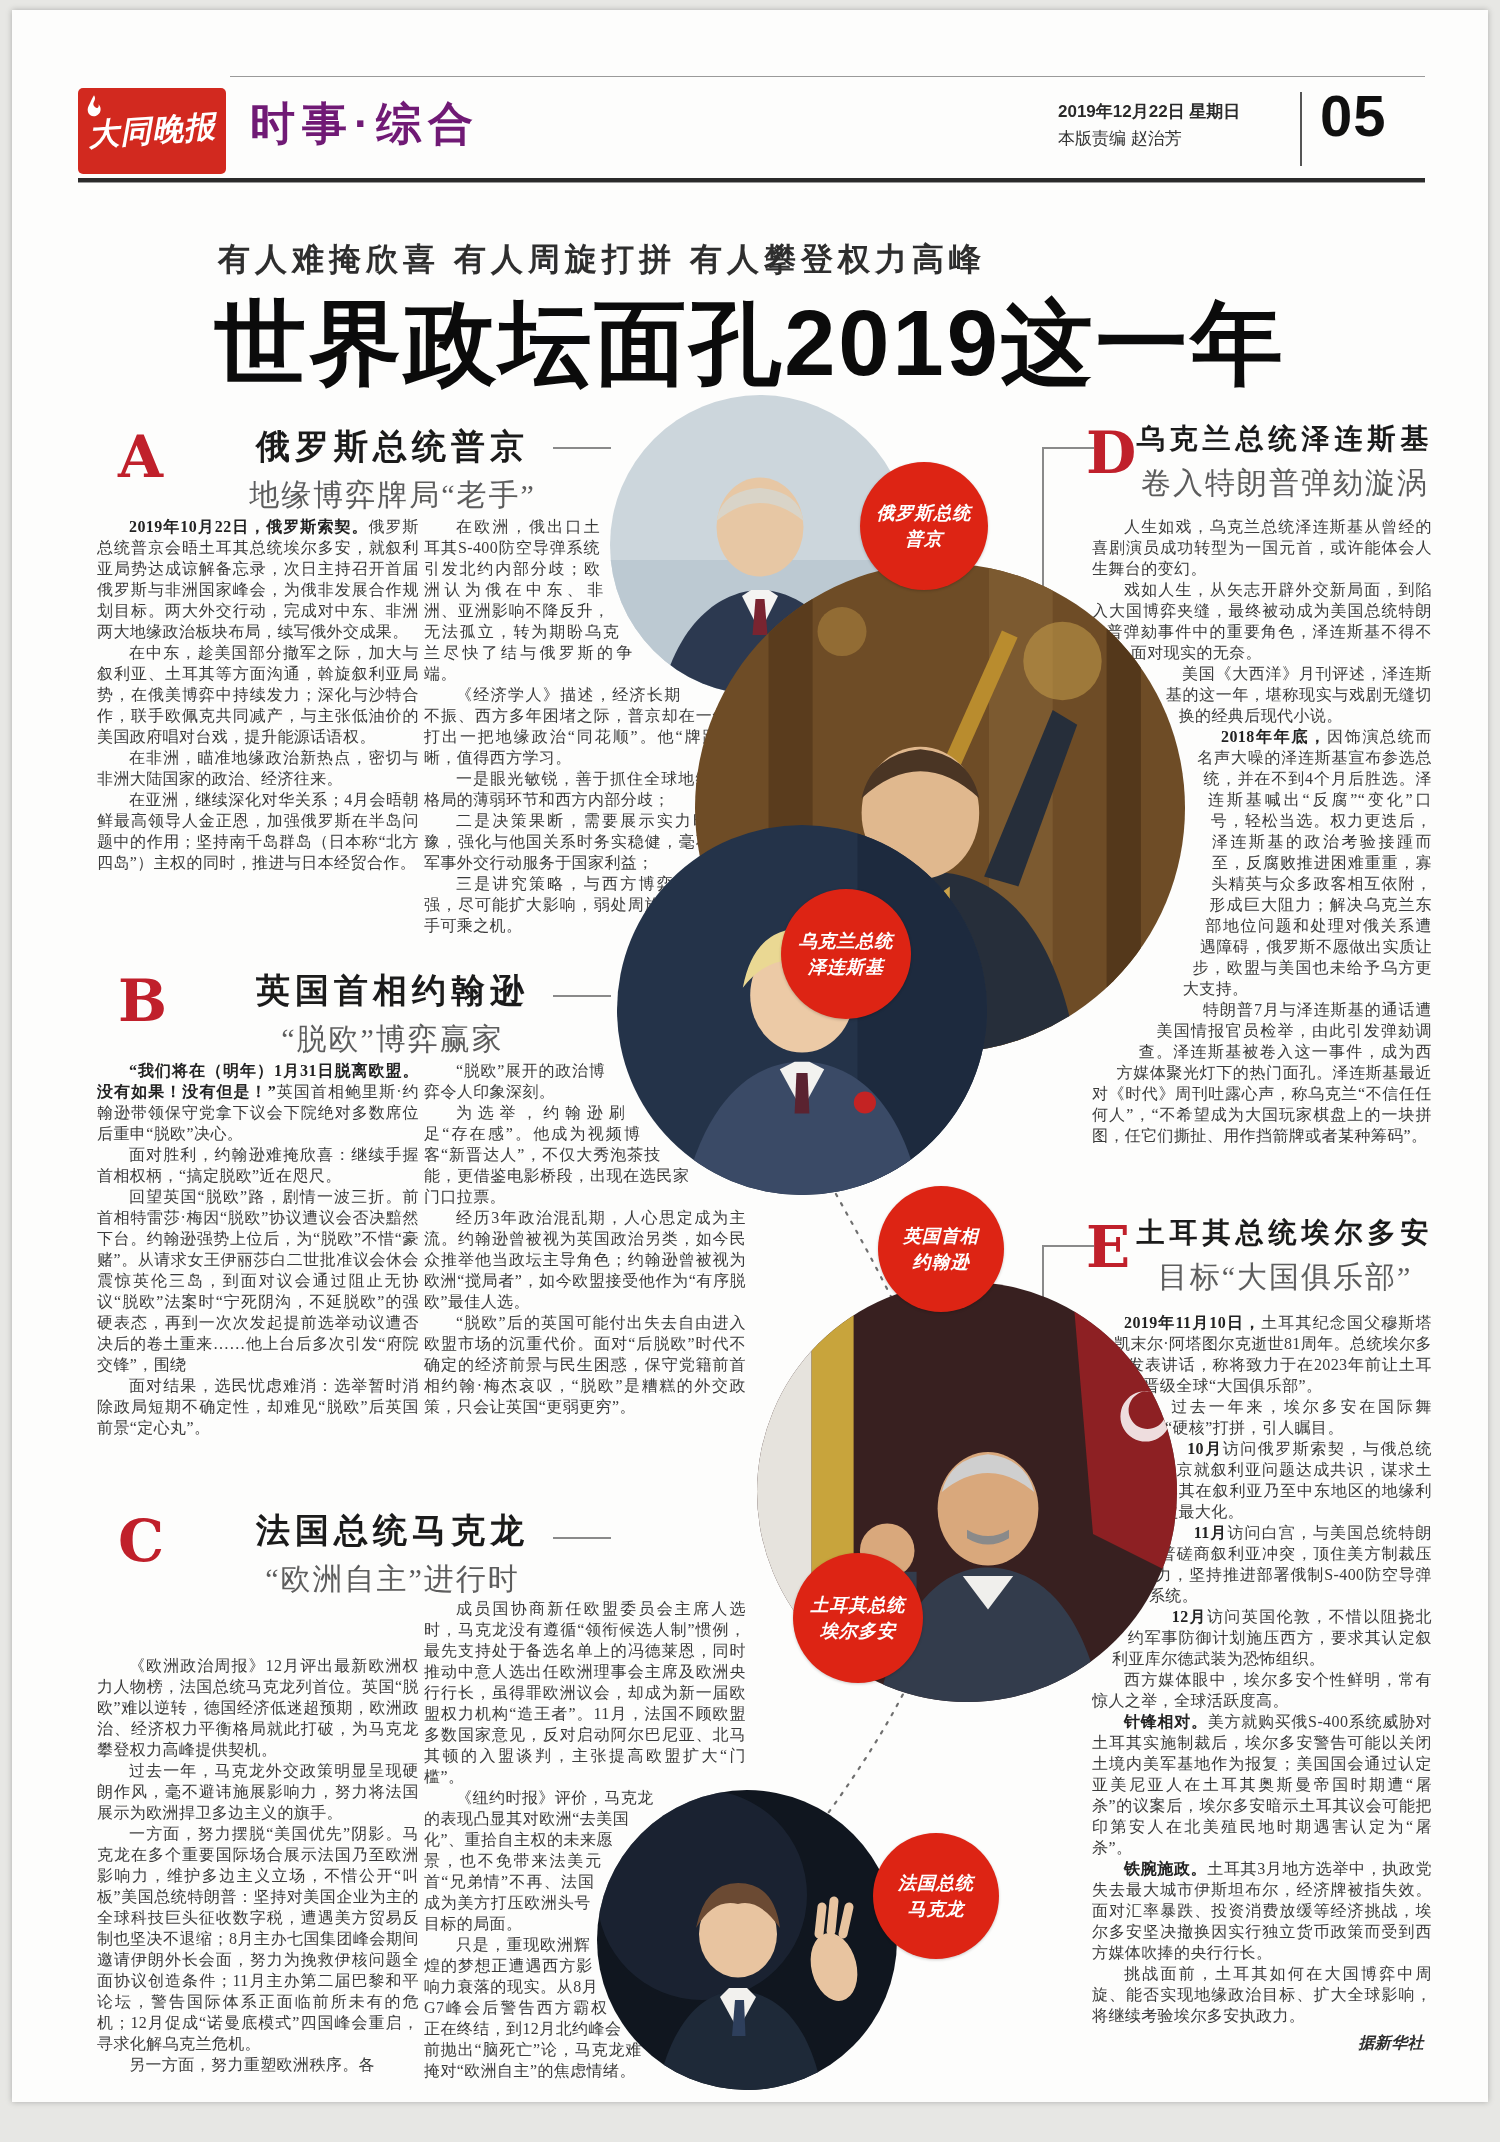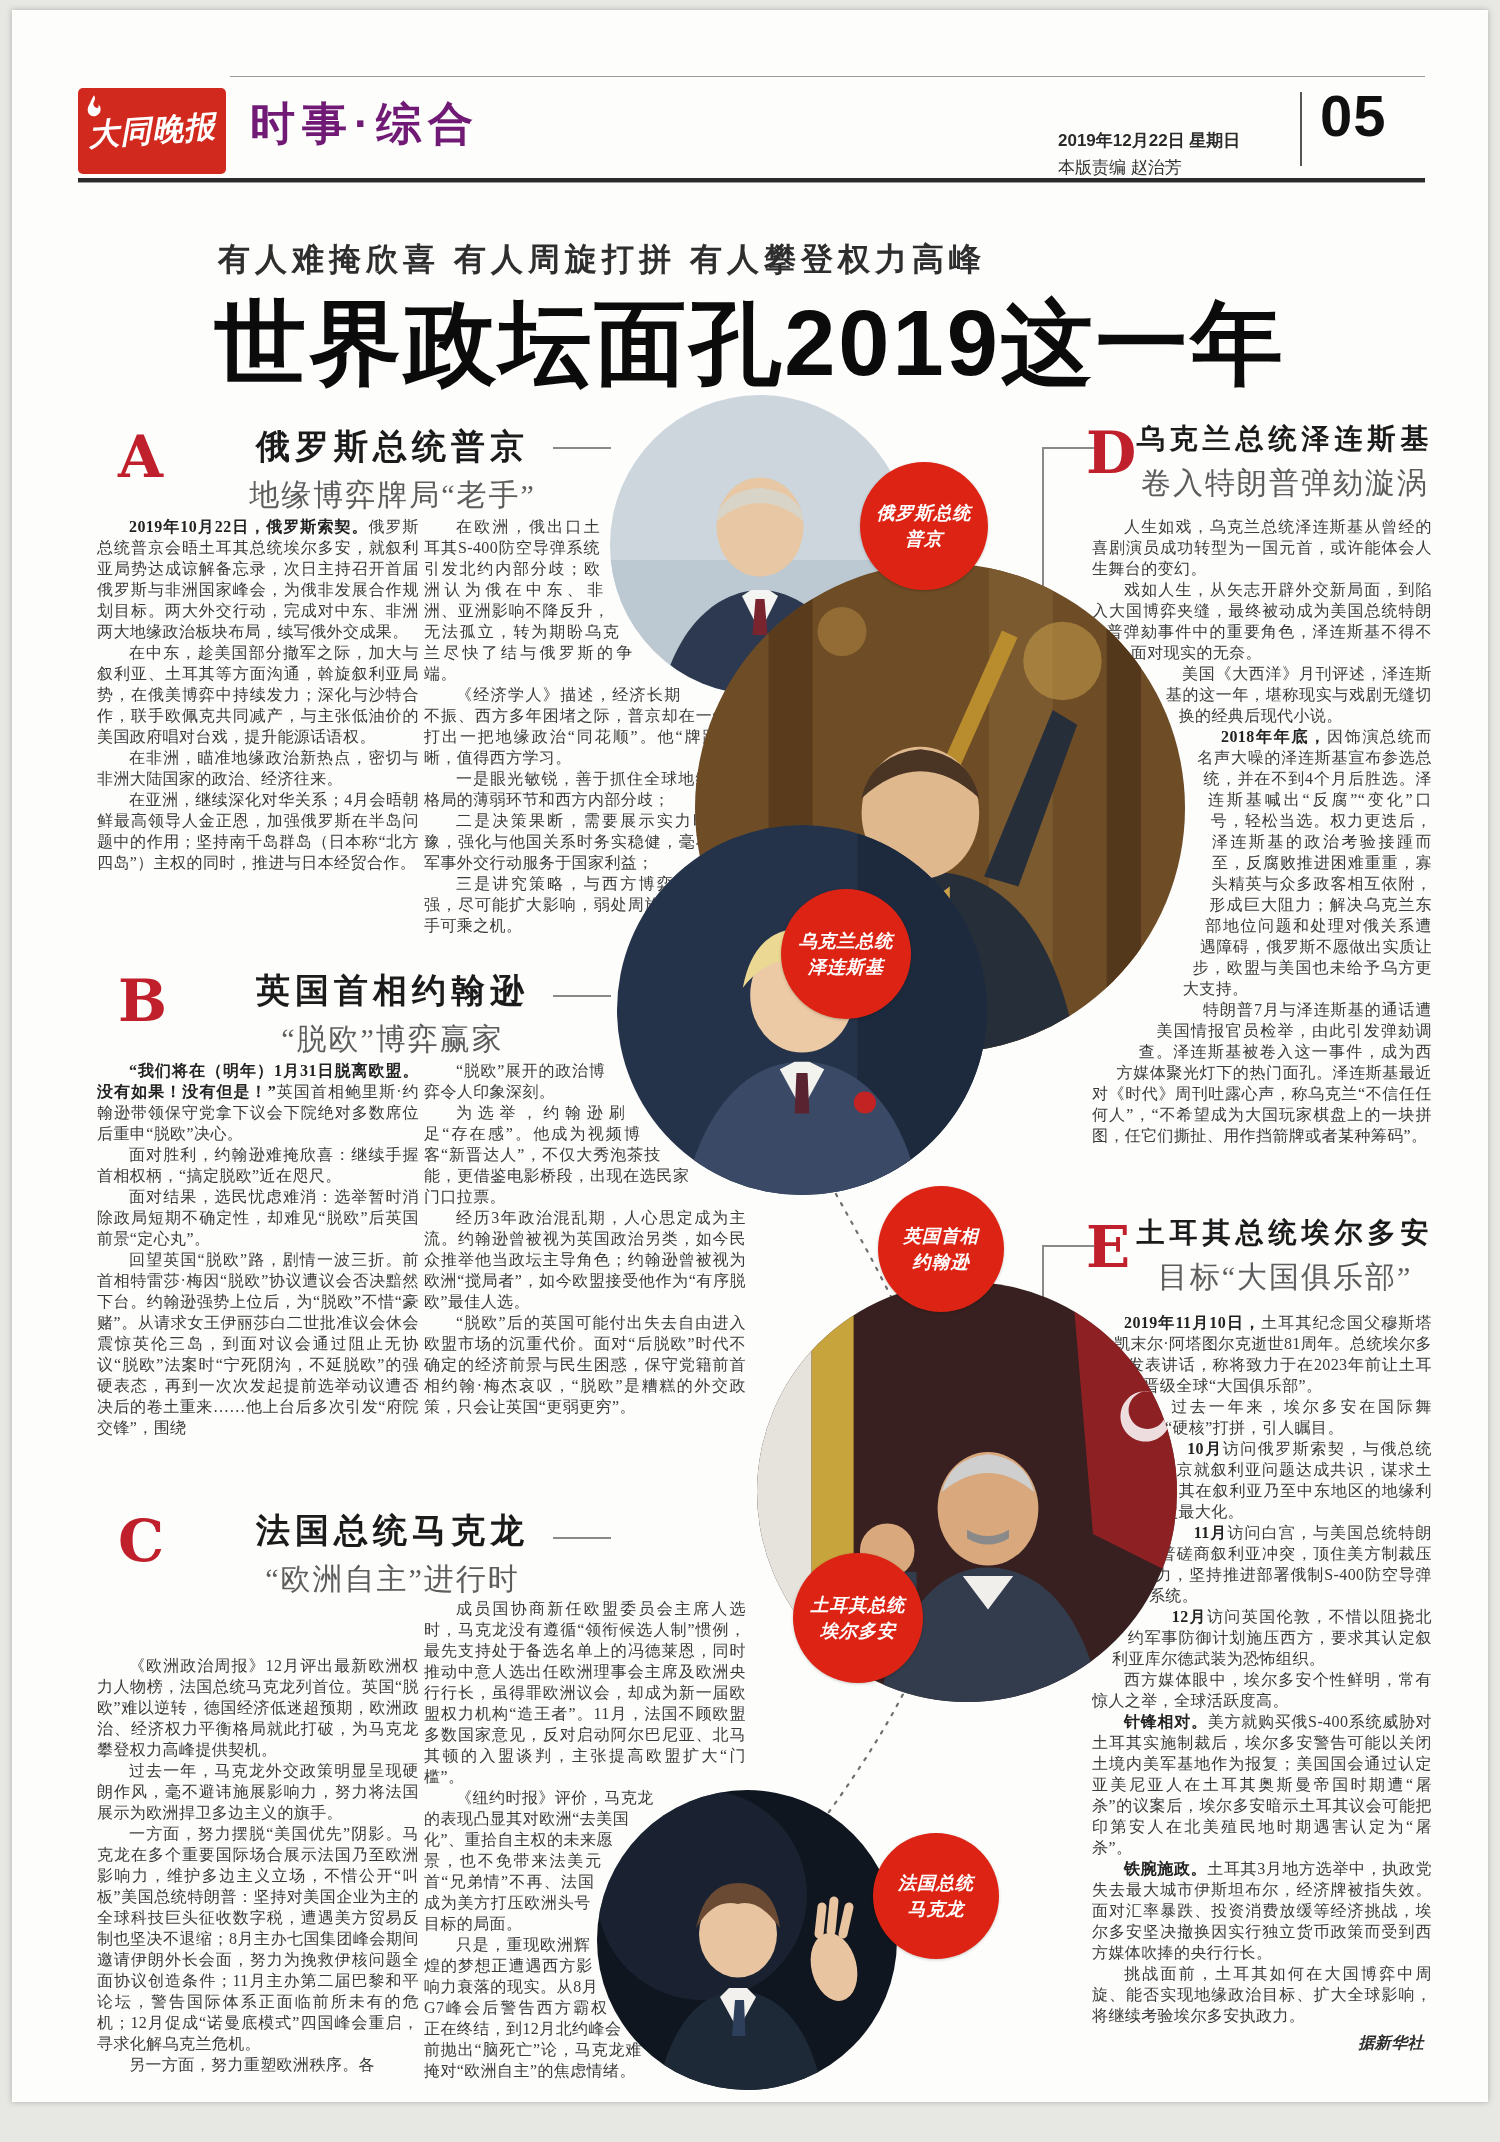--- a/index.html
+++ b/index.html
@@ -8,21 +8,21 @@
   .abs{position:absolute;}
 
   
   .top-rule{left:218px;top:66px;width:1195px;height:1px;background:#9a9a9a;}
   .masthead{left:66px;top:78px;width:148px;height:86px;background:#d2291f;border-radius:5px;color:#fff;
             display:flex;align-items:center;justify-content:center;}
   .masthead-text{font-family:"Liberation Serif","DejaVu Serif",serif;font-style:italic;font-weight:bold;
             font-size:31px;transform:rotate(-4deg);letter-spacing:1px;white-space:nowrap;}
   .masthead-flame{position:absolute;left:7px;top:6px;width:18px;height:24px;}
   .section-title{left:238px;top:84px;font-size:45px;font-weight:900;color:#701a75;letter-spacing:7px;}
-  .date-block{left:1046px;top:88px;font-size:17px;color:#2a2a2a;line-height:27px;font-weight:bold;margin-top:29px;}
+  .date-block{left:1046px;top:88px;font-size:17px;color:#2a2a2a;line-height:27px;font-weight:bold;}
   .date-block .l2{font-weight:normal;color:#333;}
   .pageno-bar{left:1288px;top:82px;width:2px;height:74px;background:#555;}
   .pageno{left:1308px;top:72px;font-size:58px;font-weight:900;color:#101010;letter-spacing:1px;}
   .head-rule{left:66px;top:168px;width:1347px;height:4px;background:#2b2b2b;border-bottom:1px solid #9a9a9a;}
 
   
   .kicker{left:0;top:228px;width:1180px;text-align:center;font-size:32px;font-weight:600;color:#2e2e2e;letter-spacing:5px;}
   .main-title{left:0;top:272px;width:1476px;text-align:center;font-size:92px;font-weight:900;color:#0b0b0b;letter-spacing:3px;}
 
   
@@ -115,22 +115,22 @@
     </div>
 
     <div class="abs sec-letter" style="left:106px;top:962px">B</div>
     <div class="abs sec-head" style="left:163px;top:958px;width:435px">
       <div class="t1">英国首相约翰逊</div>
       <div class="t2">“脱欧”博弈赢家</div>
     </div>
     <div class="abs col" style="left:85px;top:1050px;width:322px;height:450px">
         <p class="para"><b>“我们将在（明年）1月31日脱离欧盟。没有如果！没有但是！”</b>英国首相鲍里斯·约翰逊带领保守党拿下议会下院绝对多数席位后重申“脱欧”决心。</p>
         <p class="para">面对胜利，约翰逊难掩欣喜：继续手握首相权柄，“搞定脱欧”近在咫尺。</p>
+        <p class="para">回望英国“脱欧”路，剧情一波三折。前首相特雷莎·梅因“脱欧”协议遭议会否决黯然下台。约翰逊强势上位后，为“脱欧”不惜“豪赌”。从请求女王伊丽莎白二世批准议会休会震惊英伦三岛，到面对议会通过阻止无协议“脱欧”法案时“宁死阴沟，不延脱欧”的强硬表态，再到一次次发起提前选举动议遭否决后的卷土重来……他上台后多次引发“府院交锋”，围绕</p>
         <p class="para">面对结果，选民忧虑难消：选举暂时消除政局短期不确定性，却难见“脱欧”后英国前景“定心丸”。</p>
-        <p class="para">回望英国“脱欧”路，剧情一波三折。前首相特雷莎·梅因“脱欧”协议遭议会否决黯然下台。约翰逊强势上位后，为“脱欧”不惜“豪赌”。从请求女王伊丽莎白二世批准议会休会震惊英伦三岛，到面对议会通过阻止无协议“脱欧”法案时“宁死阴沟，不延脱欧”的强硬表态，再到一次次发起提前选举动议遭否决后的卷土重来……他上台后多次引发“府院交锋”，围绕</p>
       </div>
     <div class="abs col" style="left:412px;top:1050px;width:322px;height:458px">
       <div class="sp sp-johnson"></div>
       <div style="display:contents"><p class="para">“脱欧”展开的政治博弈令人印象深刻。</p><p class="para">为选举，约翰逊刷足“存在感”。他成为视频博客“新晋达人”，不仅大秀泡茶技能，更借鉴电影桥段，出现在选民家门口拉票。</p><p class="para">经历3年政治混乱期，人心思定成为主流。约翰逊曾被视为英国政治另类，如今民众推举他当政坛主导角色；约翰逊曾被视为欧洲“搅局者”，如今欧盟接受他作为“有序脱欧”最佳人选。</p><p class="para">“脱欧”后的英国可能付出失去自由进入欧盟市场的沉重代价。面对“后脱欧”时代不确定的经济前景与民生困惑，保守党籍前首相约翰·梅杰哀叹，“脱欧”是糟糕的外交政策，只会让英国“更弱更穷”。</p></div>
     </div>
 
     <div class="abs sec-letter" style="left:106px;top:1502px">C</div>
     <div class="abs sec-head" style="left:163px;top:1498px;width:435px">
       <div class="t1">法国总统马克龙</div>
       <div class="t2">“欧洲自主”进行时</div>

